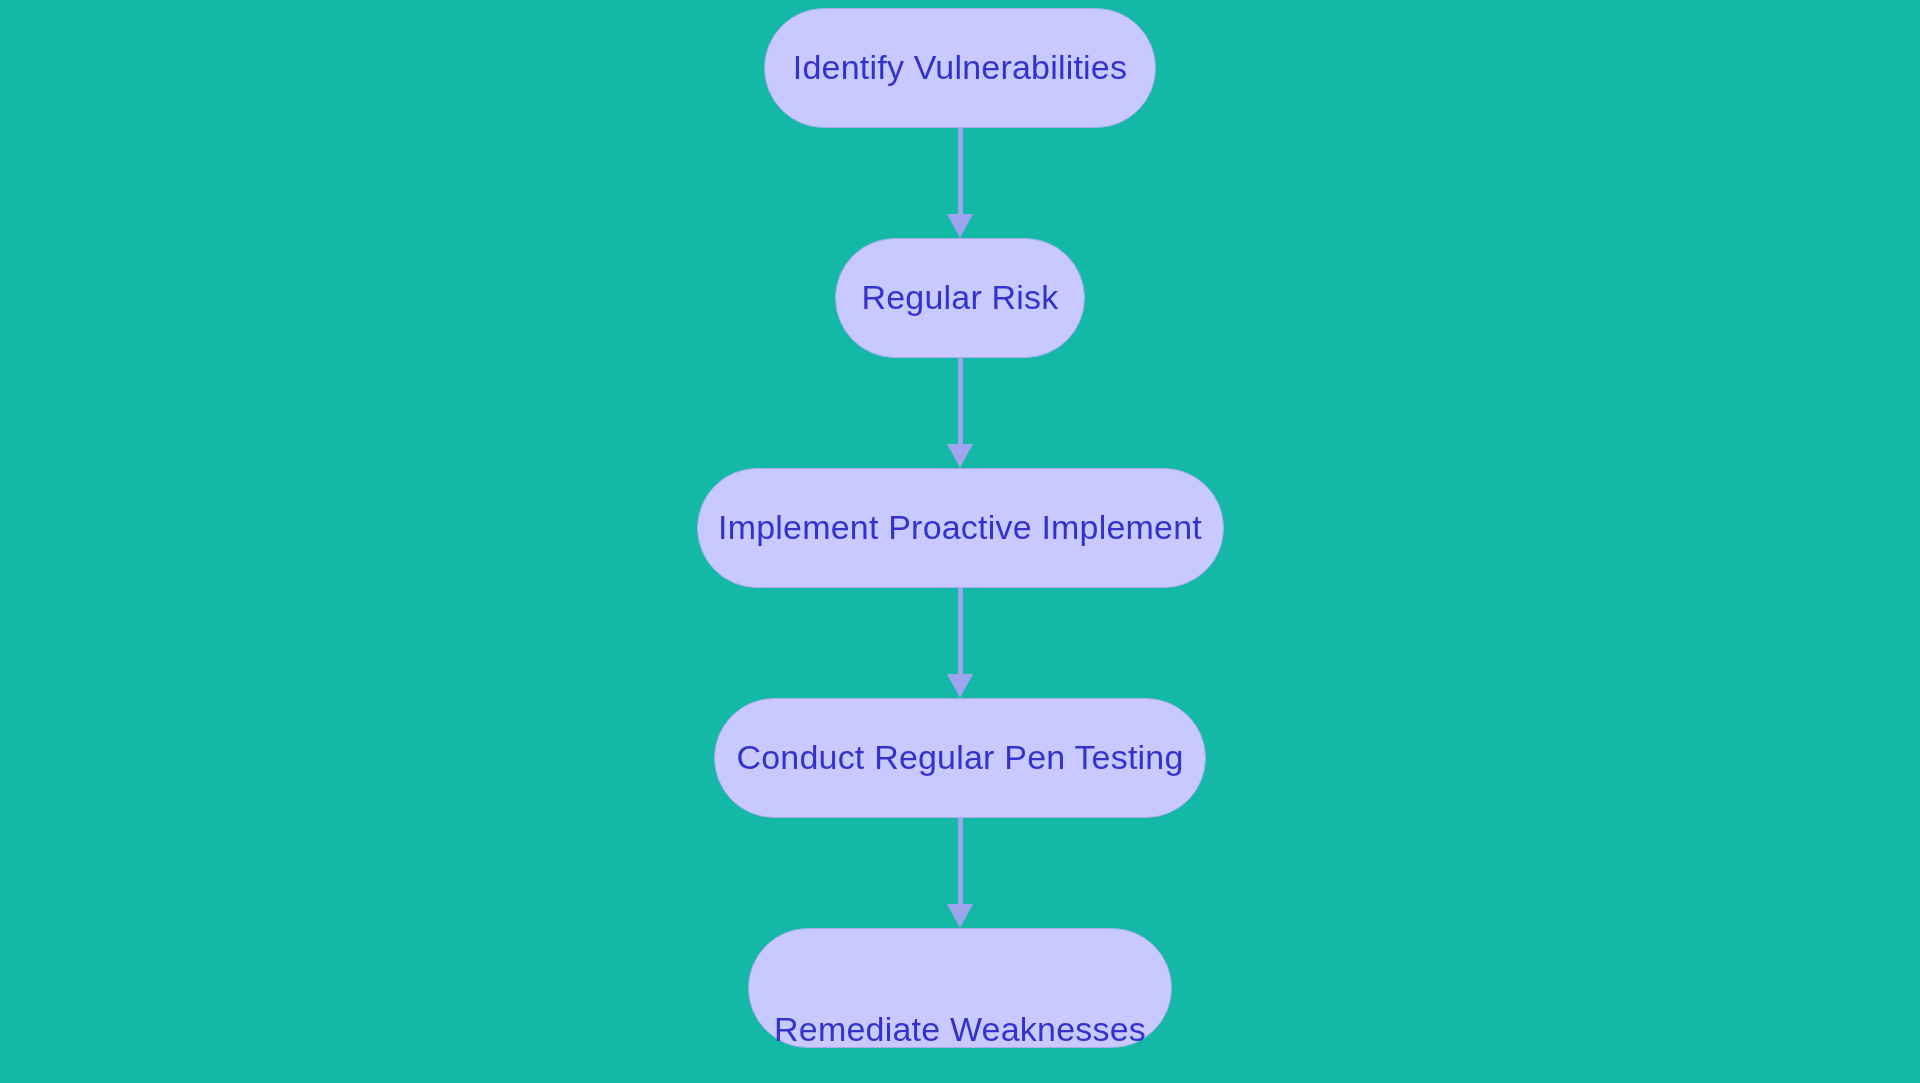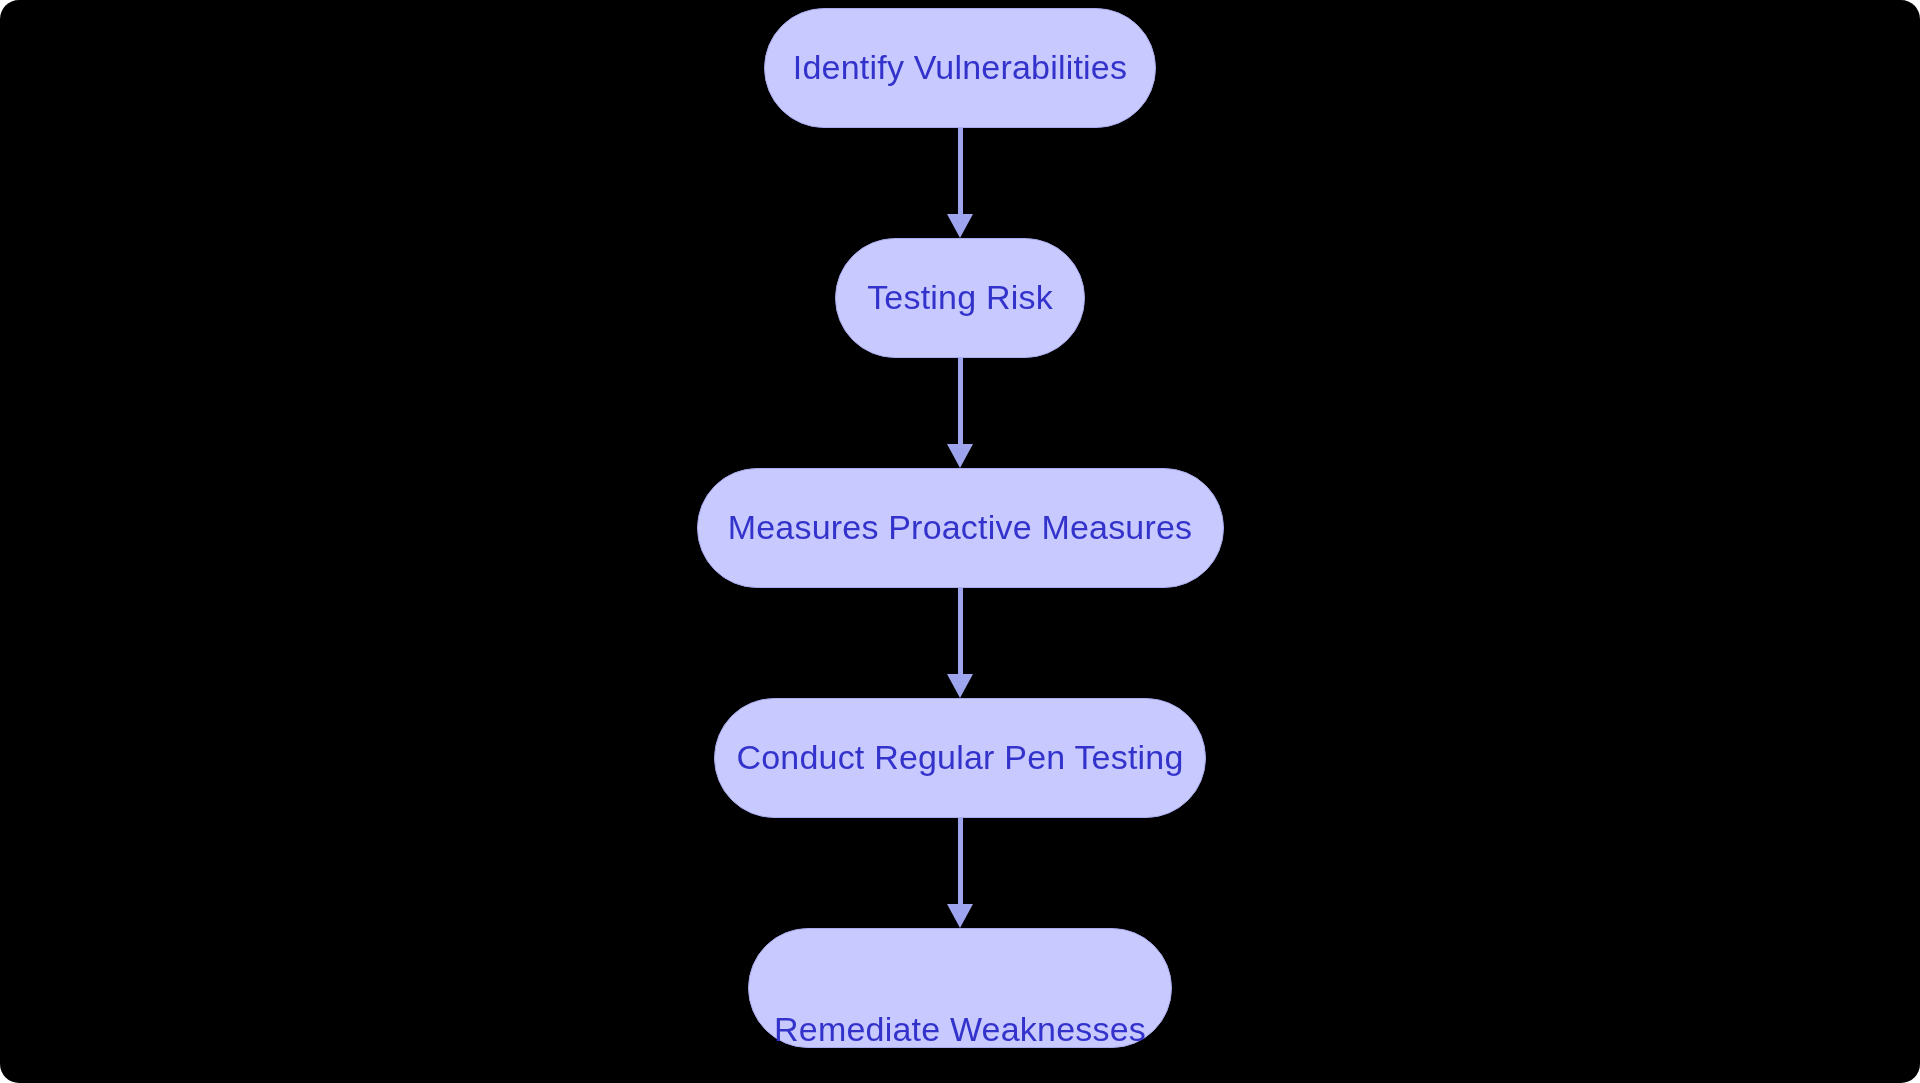--- a/index.html
+++ b/index.html
@@ -12,22 +12,21 @@
     width: 1920px;
     height: 1083px;
     overflow: hidden;
     font-family: "Liberation Sans", sans-serif;
   }
 
   #flow-canvas {
     position: relative;
     width: 1920px;
     height: 1083px;
-    background: #000000;
-    border-radius: 19px;
+    background: #14b8a6;
   }
 
   .flow-column {
     position: absolute;
     left: 0;
     top: 0;
     width: 1920px;
     height: 1083px;
     display: flex;
     flex-direction: column;
@@ -109,30 +108,30 @@
     <div class="node node-w1">
       <span class="node-text">Identify Vulnerabilities</span>
     </div>
 
     <div class="connector">
       <span class="stem"></span>
       <span class="head"></span>
     </div>
 
     <div class="node node-w2">
-      <span class="node-text">Testing Risk</span>
+      <span class="node-text">Regular Risk</span>
     </div>
 
     <div class="connector">
       <span class="stem"></span>
       <span class="head"></span>
     </div>
 
     <div class="node node-w3">
-      <span class="node-text">Measures Proactive Measures</span>
+      <span class="node-text">Implement Proactive Implement</span>
     </div>
 
     <div class="connector">
       <span class="stem"></span>
       <span class="head"></span>
     </div>
 
     <div class="node node-w4">
       <span class="node-text">Conduct Regular Pen Testing</span>
     </div>

